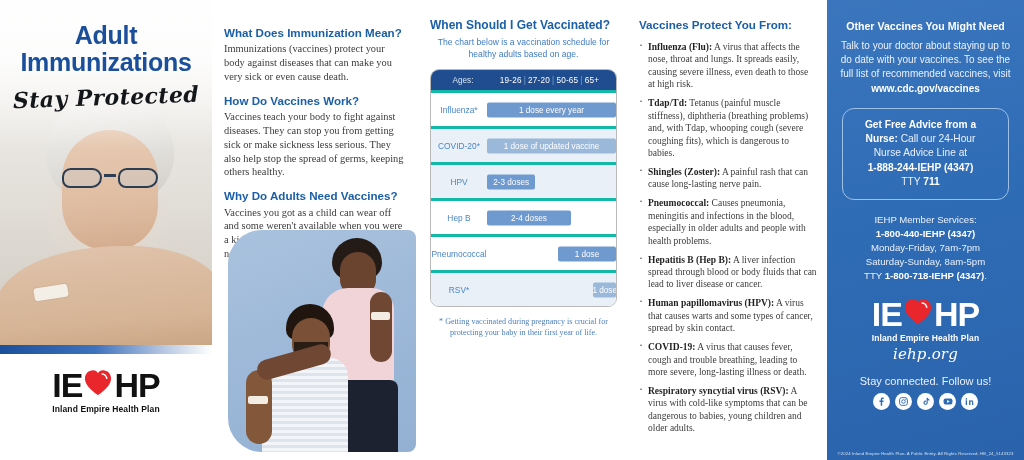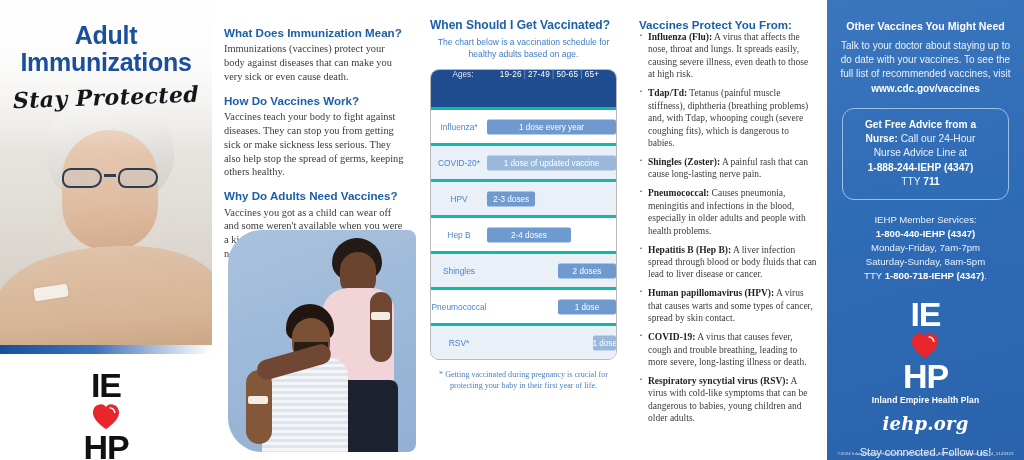--- a/index.html
+++ b/index.html
@@ -74,21 +74,21 @@
   .cover-bar {
     position: absolute; left: 0; top: 345px; width: 212px; height: 9px;
     background: linear-gradient(90deg, #1b4f9c 0%, #3f72bd 45%, #b9c9e2 78%, #ffffff 100%);
   }
   .cover-logo-wrap {
     position: absolute; left: 0; top: 368px; width: 212px; text-align: center;
   }
 
   
   .iehp-logo { display: inline-block; line-height: 1; }
-  .iehp-row { display: flex; align-items: center; justify-content: center; flex-direction: column; }
+  .iehp-row { display: flex; align-items: flex-start; justify-content: center; }
   .iehp-txt { font-size: 34px; font-weight: bold; letter-spacing: -1px; color: #111; }
   .iehp-heart {
     position: relative; width: 30px; height: 28px; margin: 0 1px;
   }
   .iehp-heart svg { display: block; width: 30px; height: 28px; }
   .iehp-sub { font-size: 8.5px; font-weight: bold; color: #111; margin-top: 3px; letter-spacing: .1px; }
 
   
   .col-qa { position: relative; width: 207px; height: 460px; padding: 26px 11px 0 12px; }
   h2.q {
@@ -164,22 +164,22 @@
   .col-chart { position: relative; width: 208px; height: 460px; padding: 18px 10px 0 11px; }
   h2.chart-title { color: #1b5fa8; font-size: 12px; font-weight: bold; margin-bottom: 5px; }
   .chart-sub {
     color: #3f7cc4; font-size: 8.6px; line-height: 1.35; text-align: center;
     margin: 0 3px 9px 3px;
   }
   .chart-card {
     border: 1px solid #b9b9b9; border-radius: 9px; overflow: hidden; background: #fff;
   }
   .chart-head {
-    background: #1f4d8f; color: #fff; display: flex; 
-    height: 37px; padding: 0 6px; font-size: 8.2px;
+    background: #1f4d8f; color: #fff; display: flex; align-items: center;
+    height: 20px; padding: 0 6px; font-size: 8.2px;
   }
   .chart-head .lbl { width: 52px; text-align: center; color: #dbe6f4; }
   .chart-head .ages { flex: 1; text-align: center; letter-spacing: .2px; }
   .chart-head .ages .sep { color: #7da2cf; margin: 0 2px; }
   .row {
     position: relative; display: flex; align-items: center; height: 36px;
     border-top: 3px solid #14b8a6;
   }
   .row.alt { background: #e9f0f7; }
   .row .name {
@@ -195,21 +195,21 @@
     white-space: nowrap; overflow: hidden;
   }
   .bar.light { background: #9ab8da; }
   .chart-foot {
     font-family: "Liberation Serif", serif; color: #4a7fc0;
     font-size: 8.1px; line-height: 1.38; margin-top: 9px; text-align: center;
   }
 
   
   .col-list { position: relative; width: 200px; height: 460px; padding: 18px 10px 0 12px; }
-  h2.list-title { color: #1b5fa8; font-size: 11.6px; font-weight: bold; margin-bottom: 0; }
+  h2.list-title { color: #1b5fa8; font-size: 11.6px; font-weight: bold; margin-bottom: 10px; }
   ul.protect { list-style: none; }
   ul.protect li {
     position: relative; padding-left: 9px; margin-bottom: 6.5px;
     font-family: "Liberation Serif", serif; font-size: 9.5px; line-height: 1.31; color: #3b3b3b;
   }
   ul.protect li::before {
     content: "\00B7"; position: absolute; left: 0; top: -2px;
     color: #3b3b3b; font-size: 12px; line-height: 1;
   }
   ul.protect li b { font-weight: bold; color: #1f1f1f; }
@@ -228,22 +228,22 @@
     padding: 9px 20px 10px 10px;
   }
   .nurse-box .t { font-size: 10.2px; line-height: 1.4; color: #eaf1fa; }
   .nurse-box .t b { color: #fff; font-weight: bold; }
   .ms-block { margin-top: 13px; font-size: 9.6px; line-height: 1.45; color: #eaf1fa; }
   .ms-block b { color: #fff; font-weight: bold; }
   .blue-logo { margin-top: 14px; }
   .blue-logo .iehp-txt { color: #fff; }
   .blue-logo .iehp-sub { color: #fff; }
   .iehp-org {
-    font-family: "DejaVu Serif", serif; font-style: italic; font-weight: bold;
-    font-size: 18px; color: #fff; margin-top: 6px; letter-spacing: .2px;
+    font-family: "DejaVu Serif", serif; font-style: italic; font-weight: normal;
+    font-size: 15px; color: #fff; letter-spacing: .2px;
   }
   .follow { font-size: 11px; color: #eaf1fa; margin-top: 12px; }
   .socials { display: flex; justify-content: center; gap: 5px; margin-top: 6px; }
   .soc {
     width: 17px; height: 17px; border-radius: 50%; background: #fff;
     display: flex; align-items: center; justify-content: center;
   }
   .soc svg { display: block; }
   .copyright {
     position: absolute; left: 0; bottom: 4px; width: 197px;
@@ -319,21 +319,21 @@
     </div>
   </div>
 
   <div class="col-chart">
     <h2 class="chart-title">When Should I Get Vaccinated?</h2>
     <div class="chart-sub">The chart below is a vaccination schedule for healthy adults based on age.</div>
 
     <div class="chart-card">
       <div class="chart-head">
         <span class="lbl">Ages:</span>
-        <span class="ages"><span>19-26</span><span class="sep">|</span><span>27-49</span><span class="sep">|</span><span>50-65</span><span class="sep">|</span><span>65+</span></span>
+        <span class="ages"><span>19-26</span><span class="sep">|</span><span>27-20</span><span class="sep">|</span><span>50-65</span><span class="sep">|</span><span>65+</span></span>
       </div>
       <div id="chart-rows">
           <div class="row">
             <div class="name">Influenza*</div>
             <div class="track">
               <div class="bar" style="left: 0%; width: 100%;">1 dose every year</div>
             </div>
           </div>
           <div class="row alt">
             <div class="name">COVID-20*</div>
@@ -344,26 +344,20 @@
           <div class="row alt">
             <div class="name">HPV</div>
             <div class="track">
               <div class="bar" style="left: 0%; width: 37.5%;">2-3 doses</div>
             </div>
           </div>
           <div class="row">
             <div class="name">Hep B</div>
             <div class="track">
               <div class="bar" style="left: 0%; width: 65%;">2-4 doses</div>
-            </div>
-          </div>
-          <div class="row alt">
-            <div class="name">Shingles</div>
-            <div class="track">
-              <div class="bar" style="left: 55%; width: 45%;">2 doses</div>
             </div>
           </div>
           <div class="row">
             <div class="name">Pneumococcal</div>
             <div class="track">
               <div class="bar" style="left: 55%; width: 45%;">1 dose</div>
             </div>
           </div>
           <div class="row alt">
             <div class="name">RSV*</div>

